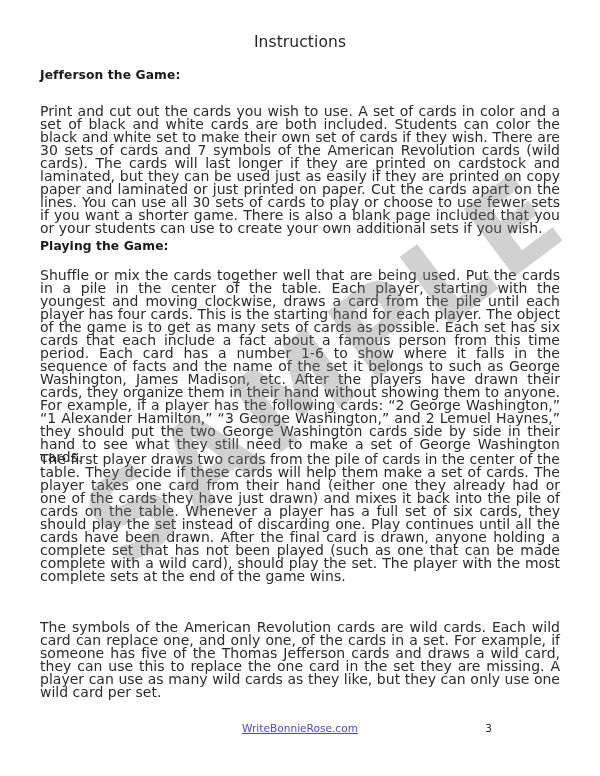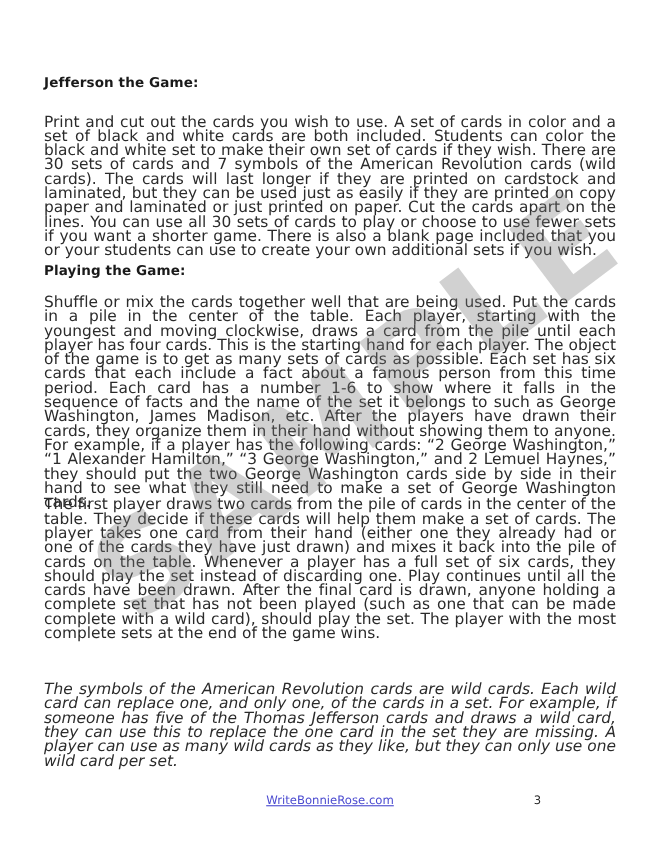--- a/index.html
+++ b/index.html
@@ -92,21 +92,21 @@
   }
 
   
   .blk { position: absolute; left: 40px; width: 520px; }
   #heading-preparing   { top: 68px; }
   #para-preparing      { top: 105px; }
   #heading-playing     { top: 239px; }
   #para-playing-1      { top: 269px; }
   #para-playing-2      { top: 453px; }
   #heading-wild        { top: 587px; }
-  #para-wild           { top: 621px; font-style: italic; }
+  #para-wild           { top: 621px; }
 
   
   .footer {
     position: absolute;
     left: 0;
     bottom: 0;
     width: 532px;
     height: 60px;
     z-index: 10;
   }
@@ -131,20 +131,23 @@
 </style>
 </head>
 <body>
 
 <div class="page">
 
   <div class="watermark">
     <div class="watermark-text">SAMPLE</div>
   </div>
 
+  <div class="content">
+    <h1 class="doc-title">Instructions</h1>
+  </div>
 
   <h2 class="section-heading blk" id="heading-preparing">Jefferson the Game:</h2>
 
   <p class="body-text blk" id="para-preparing">Print and cut out the cards you wish to use. A set of cards in color and a set of black and white cards are both included. Students can color the black and white set to make their own set of cards if they wish. There are 30 sets of cards and 7 symbols of the American Revolution cards (wild cards). The cards will last longer if they are printed on cardstock and laminated, but they can be used just as easily if they are printed on copy paper and laminated or just printed on paper. Cut the cards apart on the lines. You can use all 30 sets of cards to play or choose to use fewer sets if you want a shorter game. There is also a blank page included that you or your students can use to create your own additional sets if you wish.</p>
 
   <h2 class="section-heading blk" id="heading-playing">Playing the Game:</h2>
 
   <p class="body-text blk" id="para-playing-1">Shuffle or mix the cards together well that are being used. Put the cards in a pile in the center of the table. Each player, starting with the youngest and moving clockwise, draws a card from the pile until each player has four cards. This is the starting hand for each player. The object of the game is to get as many sets of cards as possible. Each set has six cards that each include a fact about a famous person from this time period. Each card has a number 1-6 to show where it falls in the sequence of facts and the name of the set it belongs to such as George Washington, James Madison, etc. After the players have drawn their cards, they organize them in their hand without showing them to anyone. For example, if a player has the following cards: “2 George Washington,” “1 Alexander Hamilton,” “3 George Washington,” and 2 Lemuel Haynes,” they should put the two George Washington cards side by side in their hand to see what they still need to make a set of George Washington cards.</p>
 
   <p class="body-text blk" id="para-playing-2">The first player draws two cards from the pile of cards in the center of the table. They decide if these cards will help them make a set of cards. The player takes one card from their hand (either one they already had or one of the cards they have just drawn) and mixes it back into the pile of cards on the table. Whenever a player has a full set of six cards, they should play the set instead of discarding one. Play continues until all the cards have been drawn. After the final card is drawn, anyone holding a complete set that has not been played (such as one that can be made complete with a wild card), should play the set. The player with the most complete sets at the end of the game wins.</p>

